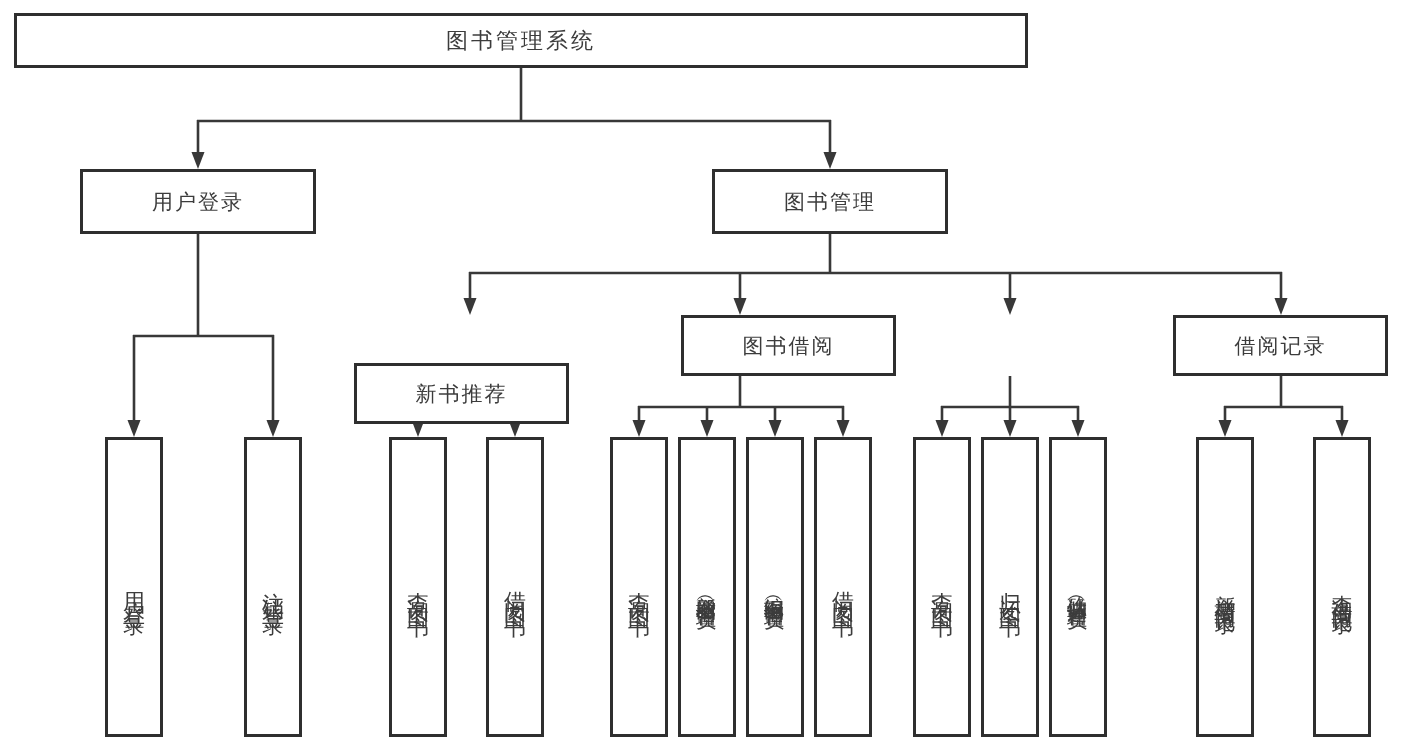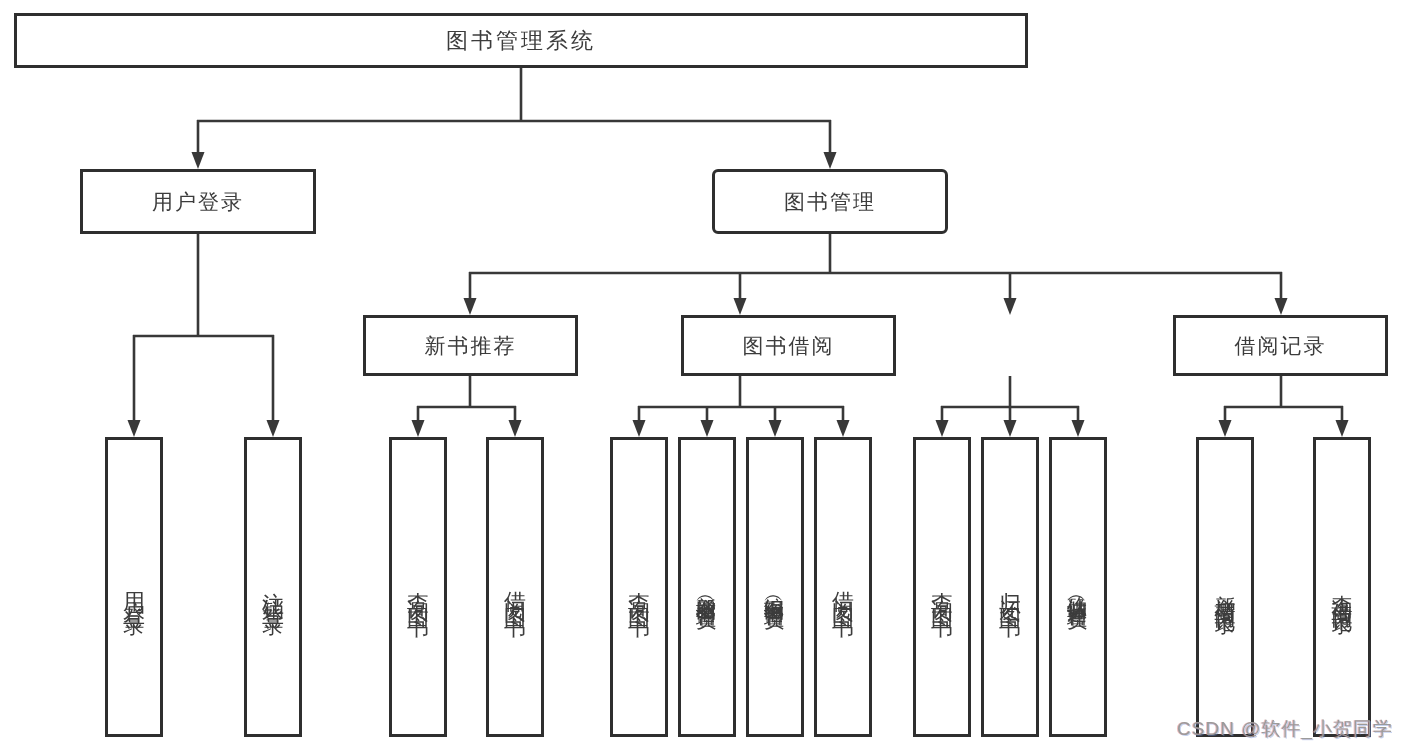--- a/index.html
+++ b/index.html
@@ -150,23 +150,23 @@
       <line x1="1225" y1="406" x2="1225" y2="422" fill="none"></line>
       <polygon points="1218.5,420 1231.5,420 1225,437" stroke="none"></polygon>
       <line x1="1342" y1="406" x2="1342" y2="422" fill="none"></line>
       <polygon points="1335.5,420 1348.5,420 1342,437" stroke="none"></polygon>
     </g>
   </svg>
 
   <div class="box box--root">图书管理系统</div>
 
   <div class="box box--l2" style="left:80px;">用户登录</div>
-  <div class="box box--l2" style="left:712px;border-radius:6px;">图书管理</div>
+  <div class="box box--l2" style="left:712px;">图书管理</div>
 
-  <div class="box box--l3" style="left:363px;">新书推荐</div>
+  <div class="box box--l3" style="left:354px;margin-top:48px;">新书推荐</div>
   <div class="box box--l3" style="left:633px;margin-left:48px;">图书借阅</div>
   <div class="box box--l3" style="left:1173px;">借阅记录</div>
 
   <div class="box leaf" style="left:105px;">用户登录</div>
   <div class="box leaf" style="left:244px;">注销登录</div>
 
   <div class="box leaf" style="left:389px;">查询图书</div>
   <div class="box leaf" style="left:486px;">借阅图书</div>
 
   <div class="box leaf" style="left:610px;">查询图书</div>
@@ -174,15 +174,14 @@
   <div class="box leaf leaf--long" style="left:746px;">编辑图书（管理员）</div>
   <div class="box leaf" style="left:814px;">借阅图书</div>
 
   <div class="box leaf" style="left:913px;">查询图书</div>
   <div class="box leaf" style="left:981px;">归还图书</div>
   <div class="box leaf leaf--long" style="left:1049px;">确认归还（管理员）</div>
 
   <div class="box leaf leaf--med" style="left:1196px;">新增借阅记录</div>
   <div class="box leaf leaf--med" style="left:1313px;">查询借阅记录</div>
 
-  <div class="watermark">CSDN @软件_小贺同学</div>
 
 </div>
 
 </body></html>

